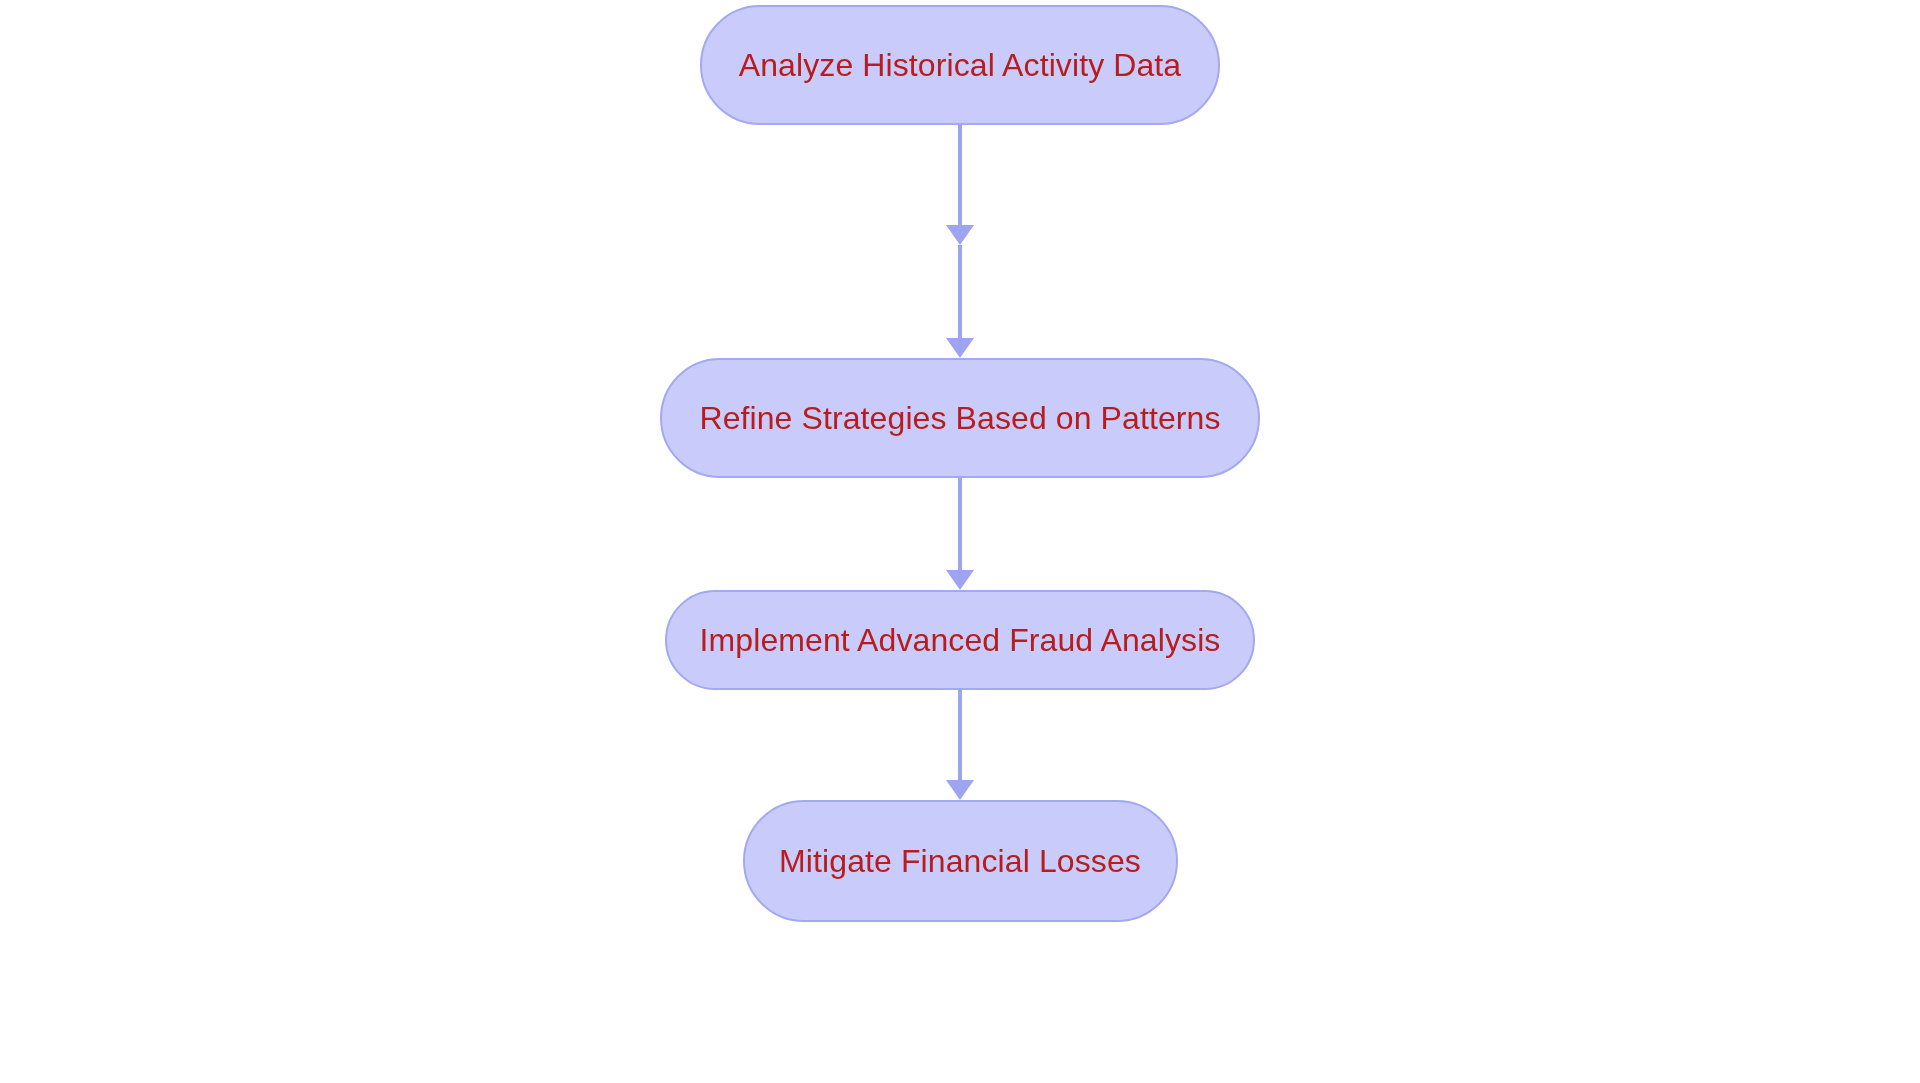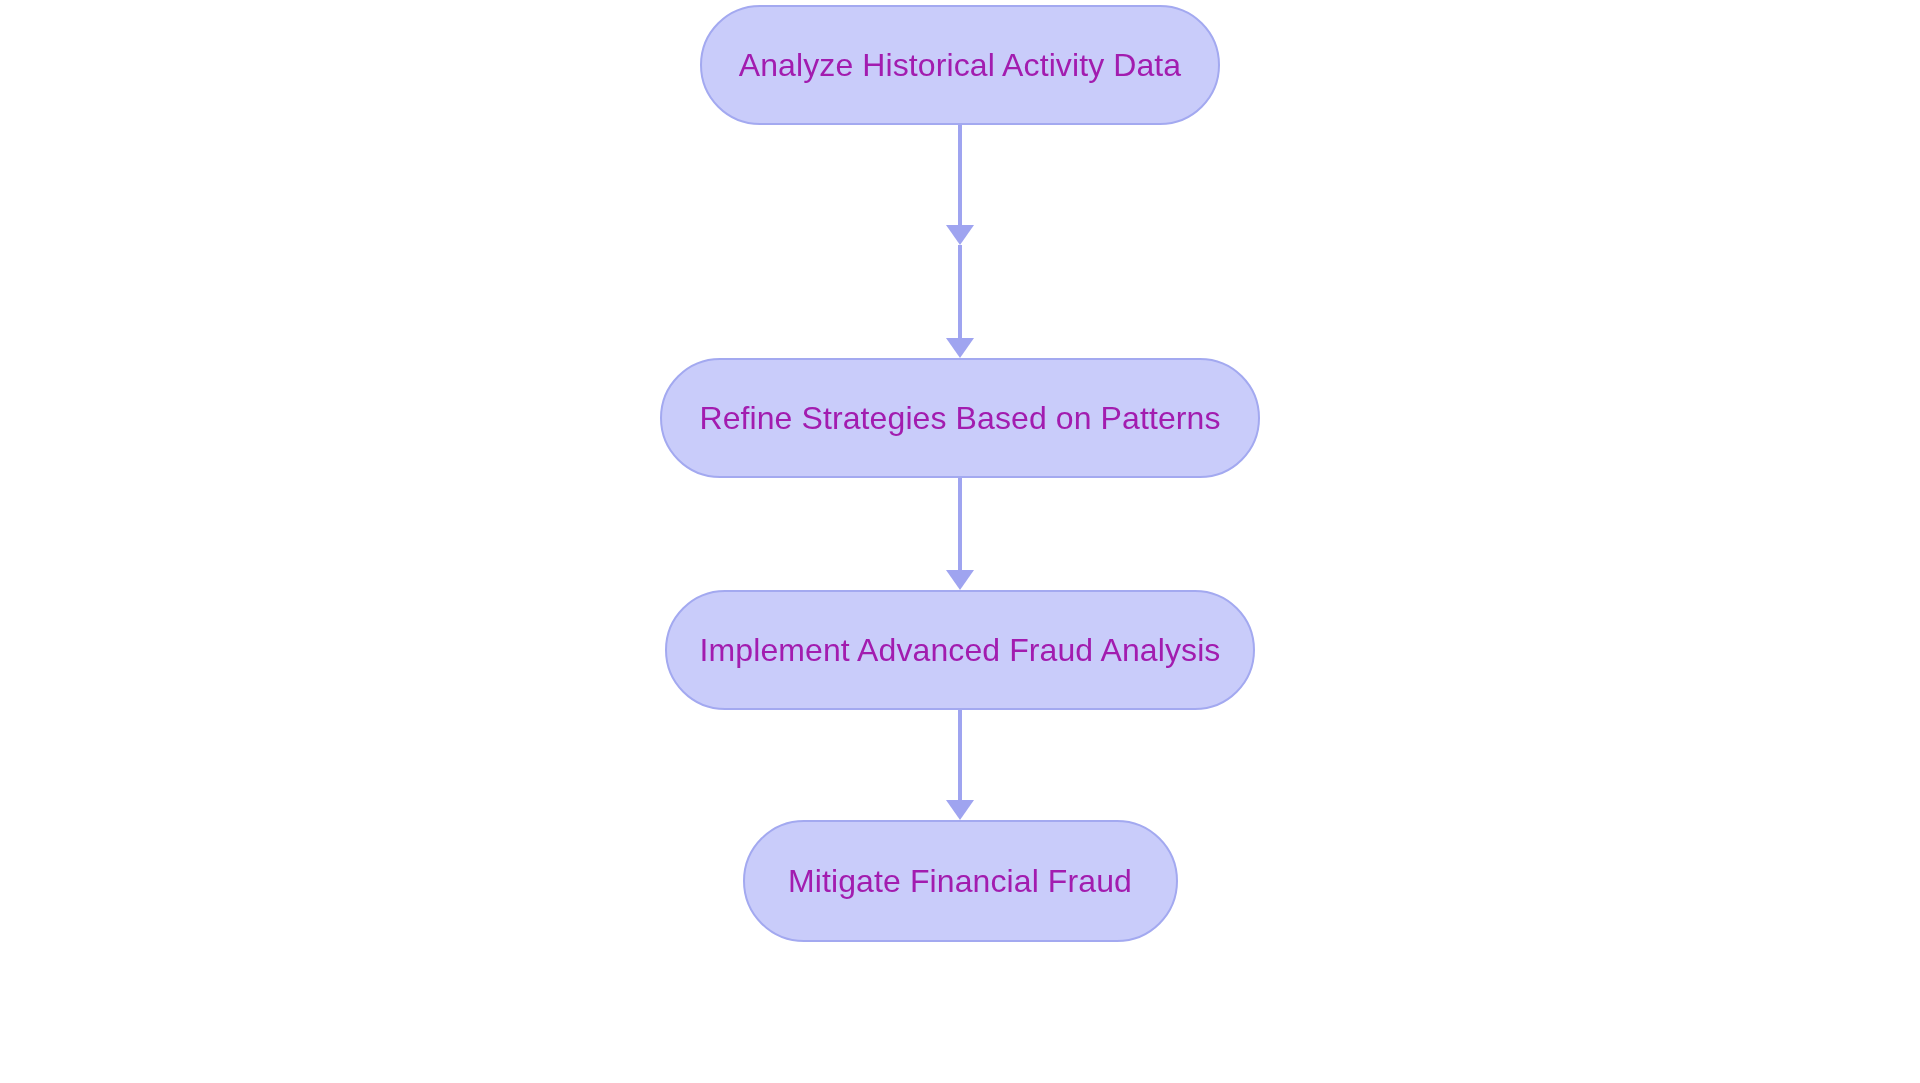--- a/index.html
+++ b/index.html
@@ -39,21 +39,21 @@
     align-items: center;
     justify-content: center;
     color: #3333cc;
     font-size: 32px;
     font-weight: 400;
     letter-spacing: 0.1px;
     white-space: nowrap;
     line-height: 1;
   }
   .flow-node-label {
-    color: #a21caf;
+    color: #b91c1c;
     display: block;
   }
   .flow-connector {
     position: relative;
     display: flex;
     flex-direction: column;
     align-items: center;
     justify-content: flex-start;
   }
   .connector-line {
@@ -70,21 +70,21 @@
     flex: 0 0 auto;
   }
 
   
   .node-1 { width: 520px; height: 120px; margin-top: 5px; }
   .conn-1 { height: 120px; }
   .node-2 { width: 625px; height: 120px; }
   .conn-2 { height: 113px; }
   .node-3 { width: 600px; height: 120px; }
   .conn-3 { height: 112px; }
-  .node-4 { width: 590px; height: 120px; }
+  .node-4 { width: 590px; height: 100px; }
   .conn-4 { height: 110px; }
   .node-5 { width: 435px; height: 122px; }
 </style>
 </head>
 <body>
 
 <div id="flowchart-canvas">
   <div class="flow-column">
 
     <div class="flow-node node-1">
@@ -114,17 +114,17 @@
     <div class="flow-node node-4">
       <span class="flow-node-label">Implement Advanced Fraud Analysis</span>
     </div>
 
     <div class="flow-connector conn-4">
       <div class="connector-line"></div>
       <div class="connector-head"></div>
     </div>
 
     <div class="flow-node node-5">
-      <span class="flow-node-label">Mitigate Financial Fraud</span>
+      <span class="flow-node-label">Mitigate Financial Losses</span>
     </div>
 
   </div>
 </div>
 
 </body></html>

